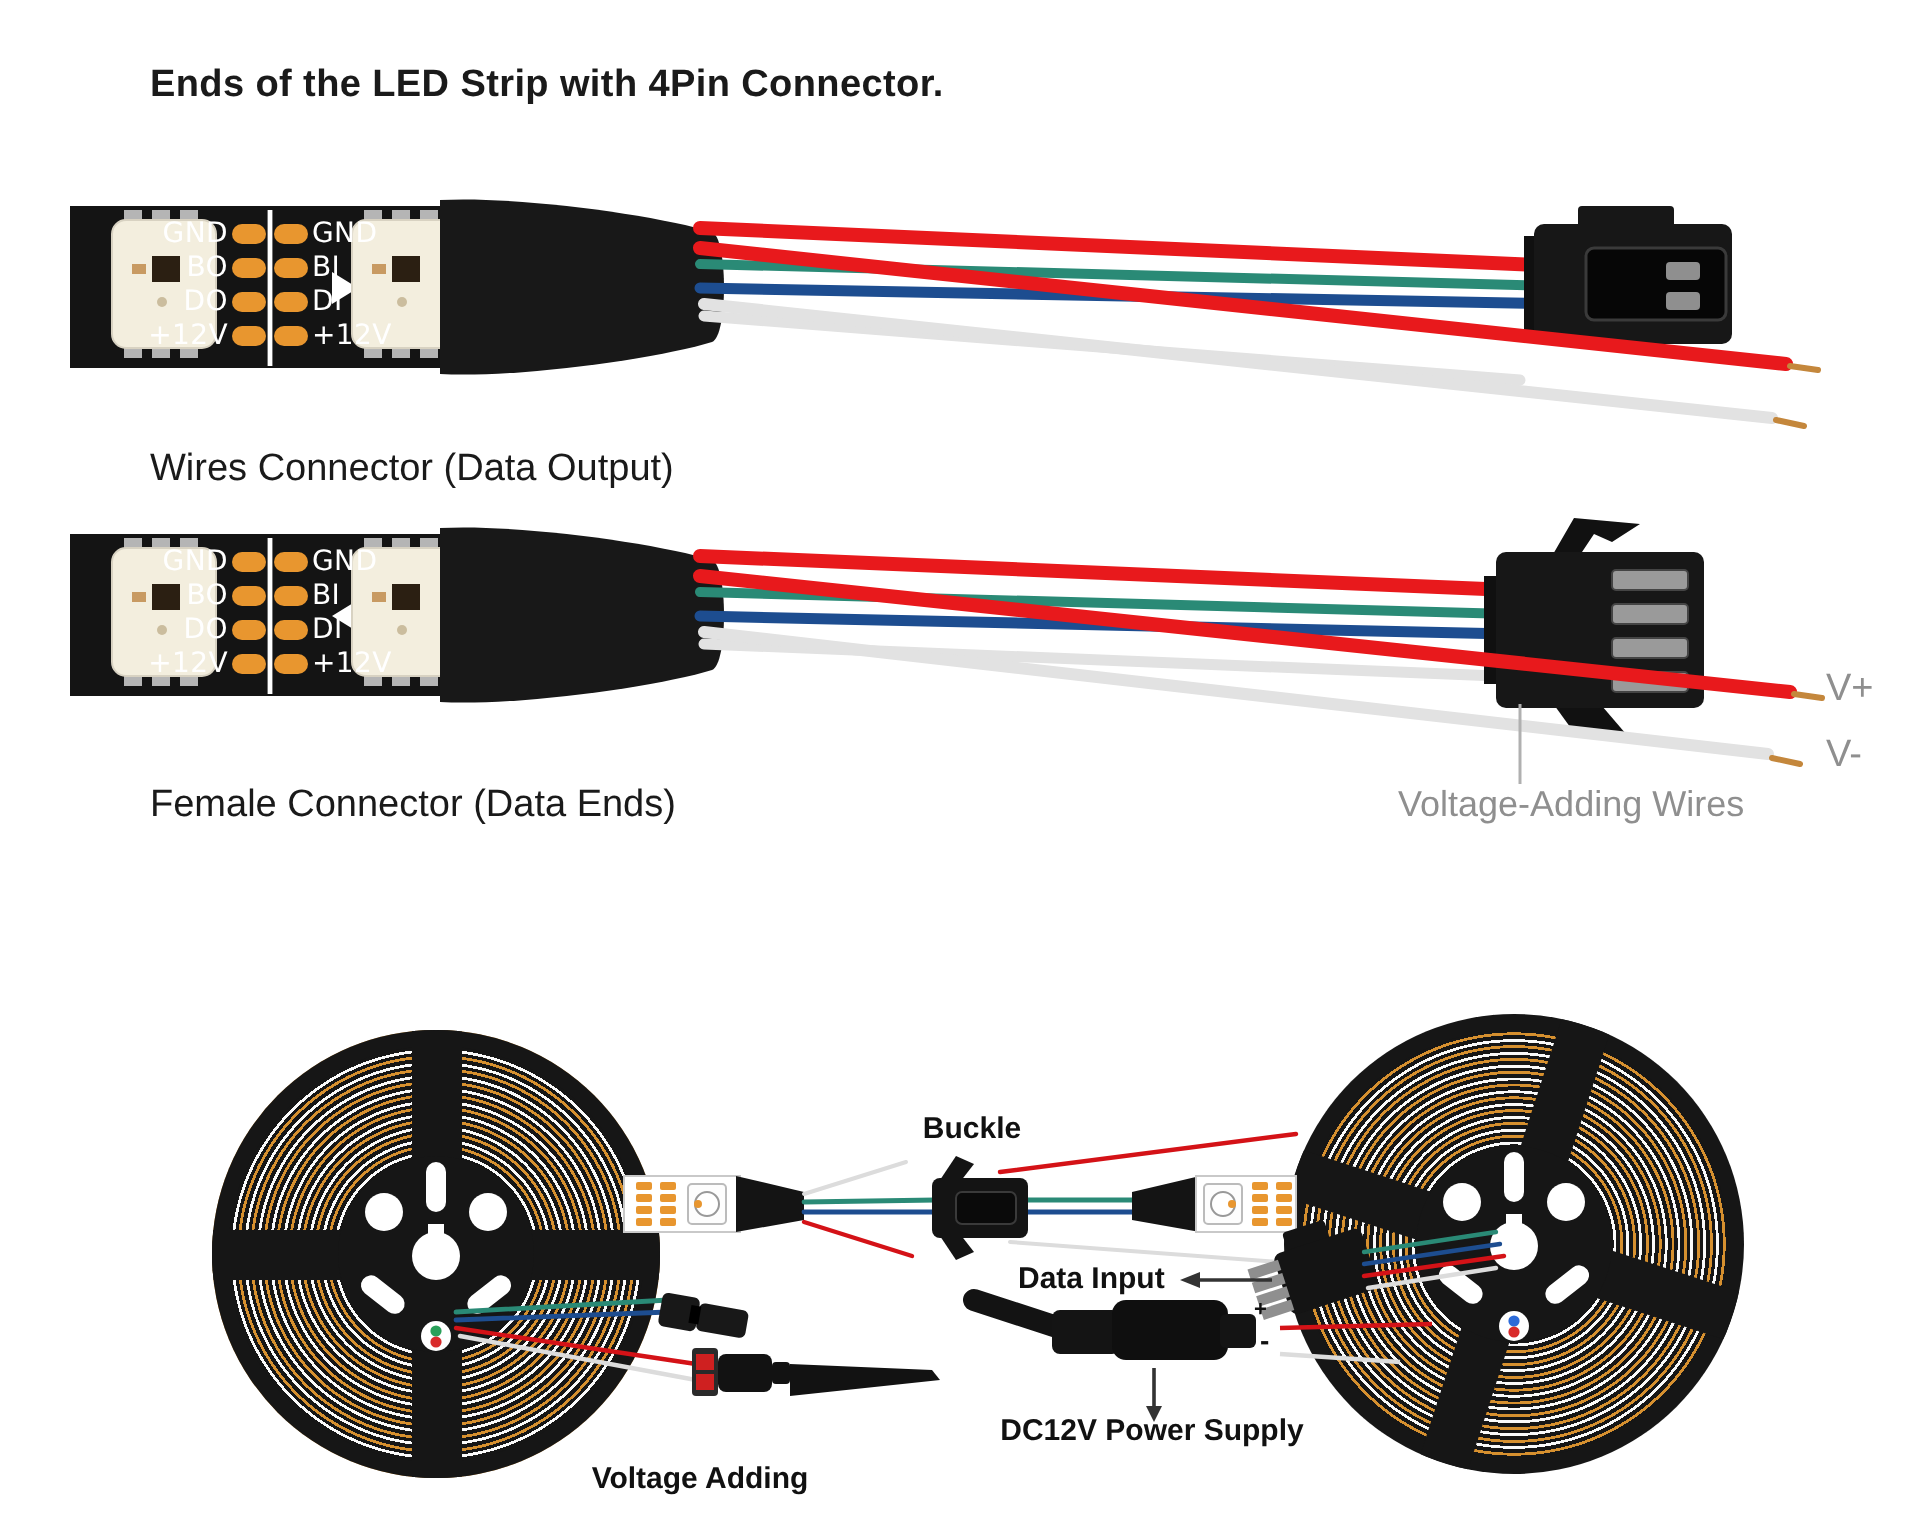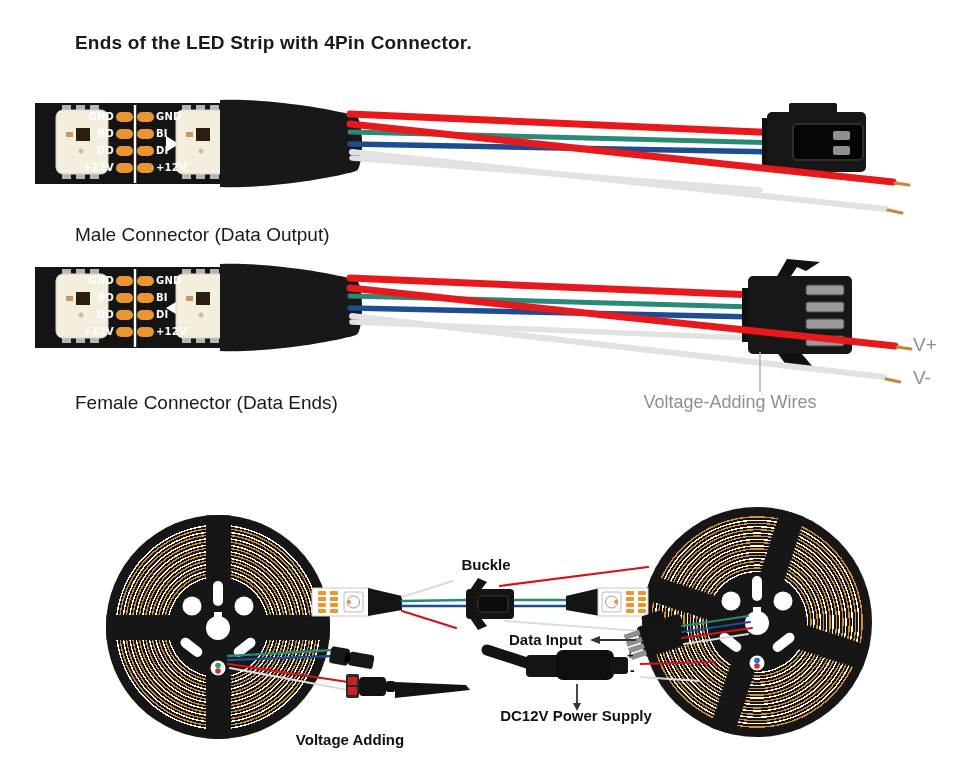--- a/index.html
+++ b/index.html
@@ -6,21 +6,21 @@
   #stage{position:relative;width:960px;height:757px;background:#fff;overflow:hidden;
          font-family:"Liberation Sans",sans-serif;}
   #scene{position:absolute;left:0;top:0;z-index:3;}
   .txt{position:absolute;color:#1a1a1a;white-space:nowrap;z-index:4;}
   .title{font-size:19px;font-weight:bold;letter-spacing:.2px;}
   .seclabel{font-size:19px;}
   .graylabel{color:#8f8f8f;}
   .vlabel{font-size:19px;color:#8f8f8f;}
   .dlabel{font-size:15px;font-weight:600;color:#111;text-align:right;}
   .pm{font-weight:bold;color:#111;z-index:5;}
-  .pad-label{position:absolute;color:#fff;font-weight:bold;font-size:10px;line-height:12px;
+  .pad-label{position:absolute;color:#fff;font-weight:normal;font-size:14px;line-height:12px;
              z-index:4;font-family:"DejaVu Sans",sans-serif;letter-spacing:.2px;}
   .pad-left{width:44px;text-align:right;}
   .pad-right{text-align:left;}
   
   .reel{position:absolute;border-radius:50%;overflow:hidden;z-index:1;
     background:repeating-radial-gradient(circle closest-side at 50% 50%,
       #161616 0px,#161616 2px,#d6902f 2px,#d6902f 3.4px,
       #161616 3.4px,#161616 5px,#fafafa 5px,#fafafa 6.4px);
     box-shadow:inset 0 0 0 8px #161616;}
   .spokes{position:absolute;left:0;top:0;right:0;bottom:0;}
@@ -311,26 +311,26 @@
       <polygon points="590,640 600,636 600,644" fill="#333"></polygon>
     </g>
     <g>
       <path d="M577,684 L577,704" stroke="#333" stroke-width="1.8" fill="none"></path>
       <polygon points="577,711 573,703 581,703" fill="#333"></polygon>
     </g>
   </svg>
 
   <div class="txt title" style="left:75px;top:32px;">Ends of the LED Strip with 4Pin Connector.</div>
 
-  <div class="txt seclabel" style="left:75px;top:224px;">Male Connector (Data Output)</div>
+  <div class="txt seclabel" style="left:75px;top:224px;">Wires Connector (Data Output)</div>
   <div class="txt seclabel" style="left:75px;top:392px;">Female Connector (Data Ends)</div>
 
   <div class="txt vlabel" style="left:913px;top:334px;">V+</div>
   <div class="txt vlabel" style="left:913px;top:367px;">V-</div>
-  <div class="txt graylabel" style="left:632px;top:392px;width:196px;text-align:center;font-size:18px;">Voltage-Adding Wires</div>
+  <div class="txt graylabel" style="left:699px;top:392px;width:196px;text-align:left;font-size:18px;">Voltage-Adding Wires</div>
 
   <div class="txt dlabel" style="left:436px;top:556px;width:100px;text-align:center;">Buckle</div>
   <div class="txt dlabel" style="left:509px;top:631px;">Data Input</div>
   <div class="txt dlabel" style="left:280px;top:707px;width:140px;text-align:center;margin-top:24px;">Voltage Adding</div>
   <div class="txt dlabel" style="left:495px;top:707px;width:162px;text-align:center;">DC12V Power Supply</div>
   <div class="txt pm" style="left:627px;top:649px;font-size:11px;">+</div>
   <div class="txt pm" style="left:630px;top:662px;font-size:14px;">-</div>
 
   <span class="pad-label pad-left" style="left:70px;top:111px;">GND</span>
   <span class="pad-label pad-left" style="left:70px;top:128px;">BO</span>

